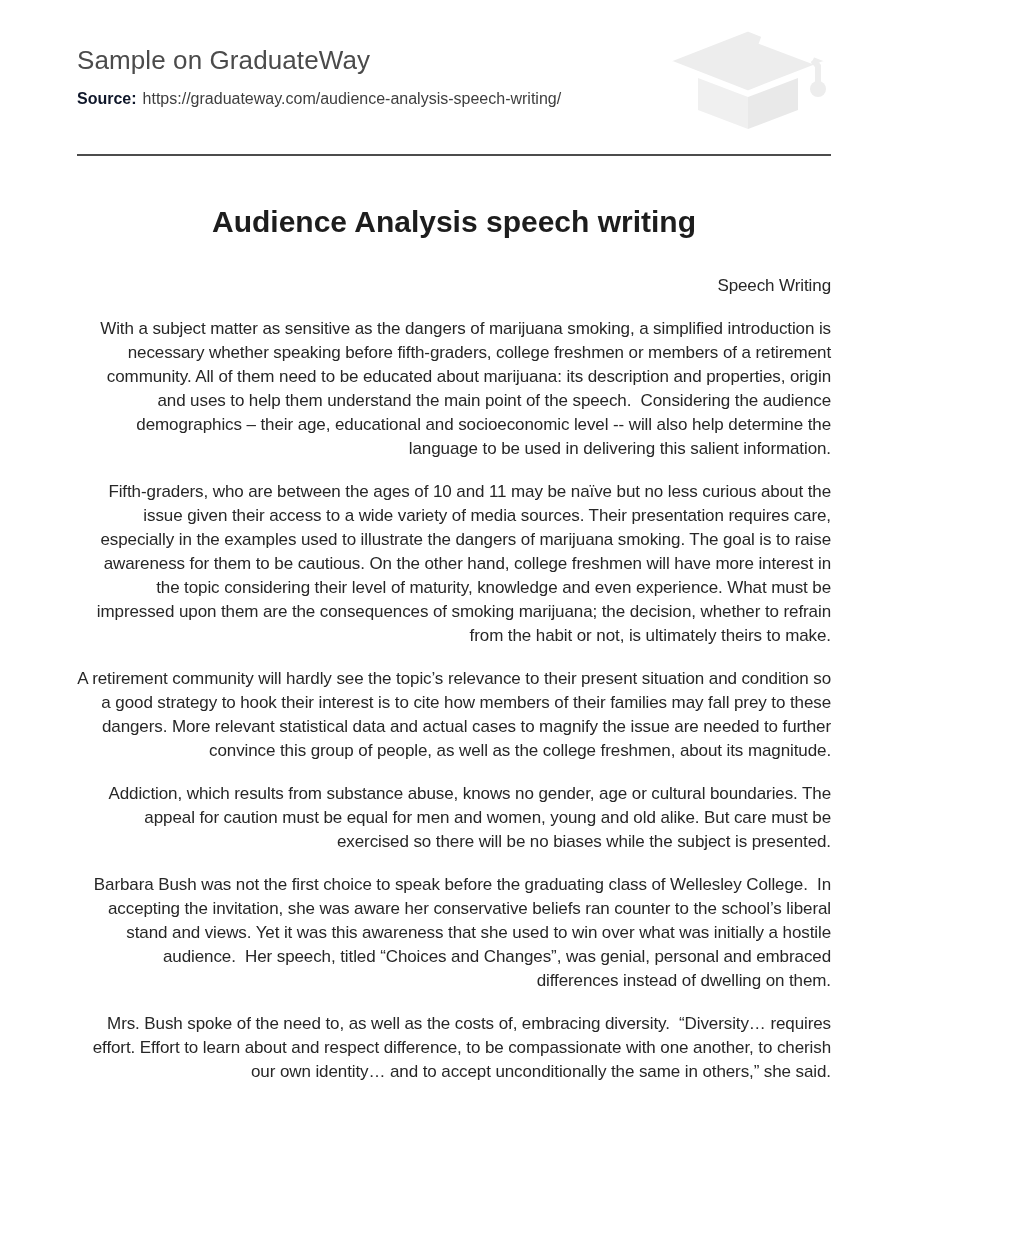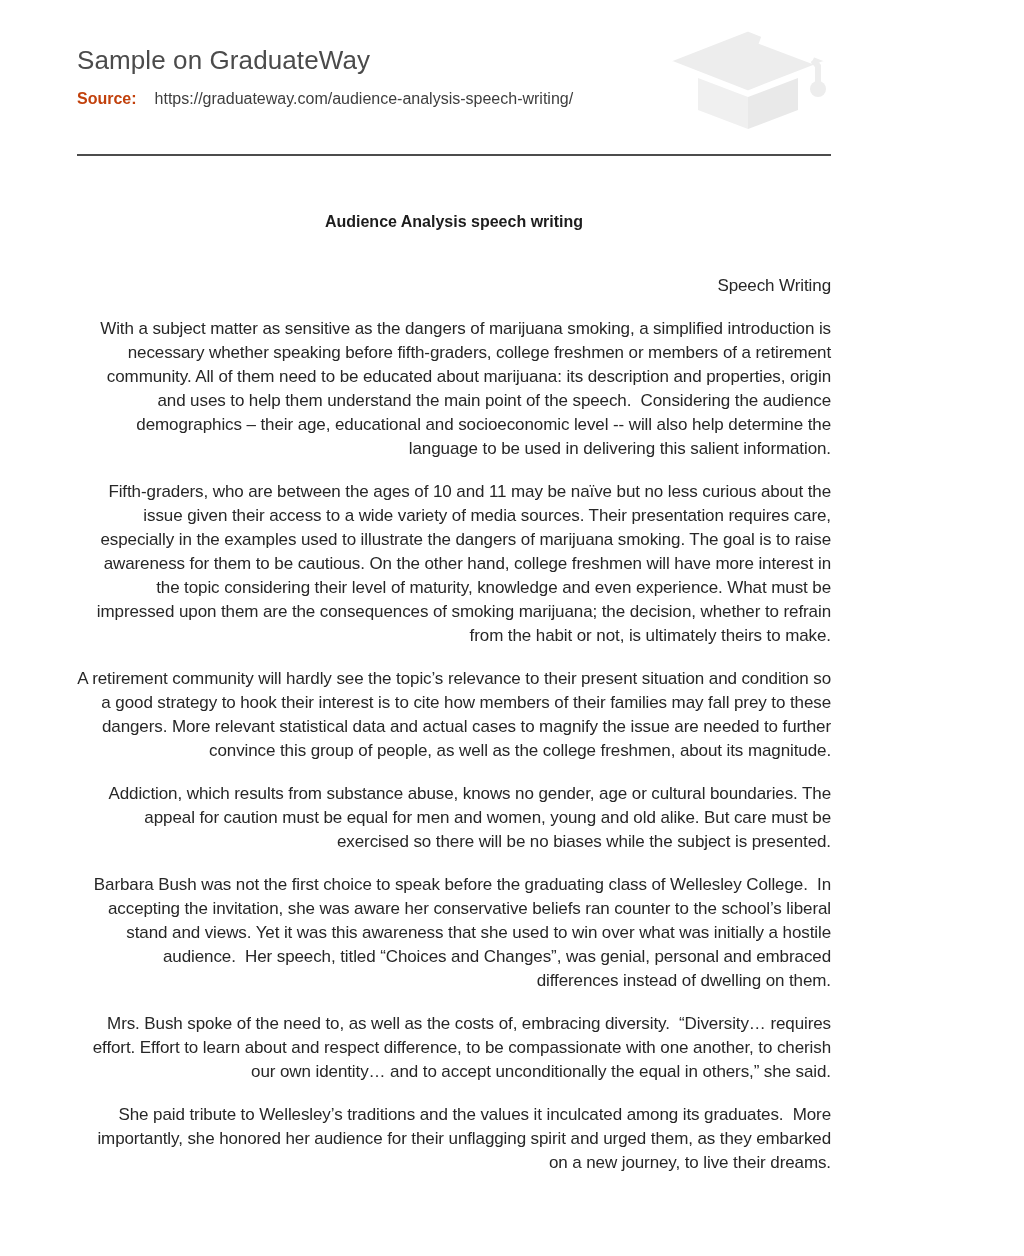--- a/index.html
+++ b/index.html
@@ -27,47 +27,46 @@
     letter-spacing: 0.1px;
   }
   .source-line {
     margin-top: 12px;
     font-size: 16px;
     color: #3e3e3e;
     line-height: 22px;
   }
   .source-label {
     font-weight: 700;
-    color: #c2410c;
+    color: #0f172a;
     margin-right: 6px;
   }
   .source-url {
     color: #3e3e3e;
     text-decoration: none;
     cursor: pointer;
-    margin-left: 12px;
   }
   .cap-icon {
     position: absolute;
     top: 28px;
     right: 76px;
     width: 168px;
     height: 104px;
     display: block;
   }
   .divider {
     border: none;
     border-top: 2px solid #4c4c4c;
     margin: 44px 0 0 0;
     height: 0;
   }
   .article-title {
     margin: 52px 0 0 0;
     text-align: center;
-    font-size: 16px;
+    font-size: 30px;
     font-weight: 700;
     color: #1d1d1d;
     line-height: 28px;
   }
   .content {
     margin-top: 38px;
   }
   .content p {
     margin: 0 0 19px 0;
     font-size: 17px;
@@ -106,18 +105,17 @@
   <main>
     <h2 class="article-title">Audience Analysis speech writing</h2>
 
     <div class="content">
       <p>Speech Writing</p>
       <p>With a subject matter as sensitive as the dangers of marijuana smoking, a simplified introduction is necessary whether speaking before fifth-graders, college freshmen or members of a retirement community. All of them need to be educated about marijuana: its description and properties, origin and uses to help them understand the main point of the speech.  Considering the audience demographics – their age, educational and socioeconomic level -- will also help determine the language to be used in delivering this salient information.</p>
       <p> Fifth-graders, who are between the ages of 10 and 11 may be naïve but no less curious about the issue given their access to a wide variety of media sources. Their presentation requires care, especially in the examples used to illustrate the dangers of marijuana smoking. The goal is to raise awareness for them to be cautious. On the other hand, college freshmen will have more interest in the topic considering their level of maturity, knowledge and even experience. What must be impressed upon them are the consequences of smoking marijuana; the decision, whether to refrain from the habit or not, is ultimately theirs to make.</p>
       <p>A retirement community will hardly see the topic’s relevance to their present situation and condition so a good strategy to hook their interest is to cite how members of their families may fall prey to these dangers. More relevant statistical data and actual cases to magnify the issue are needed to further convince this group of people, as well as the college freshmen, about its magnitude.</p>
       <p>Addiction, which results from substance abuse, knows no gender, age or cultural boundaries. The appeal for caution must be equal for men and women, young and old alike. But care must be exercised so there will be no biases while the subject is presented.</p>
       <p>Barbara Bush was not the first choice to speak before the graduating class of Wellesley College.  In accepting the invitation, she was aware her conservative beliefs ran counter to the school’s liberal stand and views. Yet it was this awareness that she used to win over what was initially a hostile audience.  Her speech, titled “Choices and Changes”, was genial, personal and embraced differences instead of dwelling on them.</p>
-      <p>Mrs. Bush spoke of the need to, as well as the costs of, embracing diversity.  “Diversity… requires effort. Effort to learn about and respect difference, to be compassionate with one another, to cherish our own identity… and to accept unconditionally the equal in others,” she said.</p>
-      <p>She paid tribute to Wellesley’s traditions and the values it inculcated among its graduates.  More importantly, she honored her audience for their unflagging spirit and urged them, as they embarked on a new journey, to live their dreams.</p>
+      <p>Mrs. Bush spoke of the need to, as well as the costs of, embracing diversity.  “Diversity… requires effort. Effort to learn about and respect difference, to be compassionate with one another, to cherish our own identity… and to accept unconditionally the same in others,” she said.</p>
     </div>
   </main>
 
 </div>
 
 </body></html>

